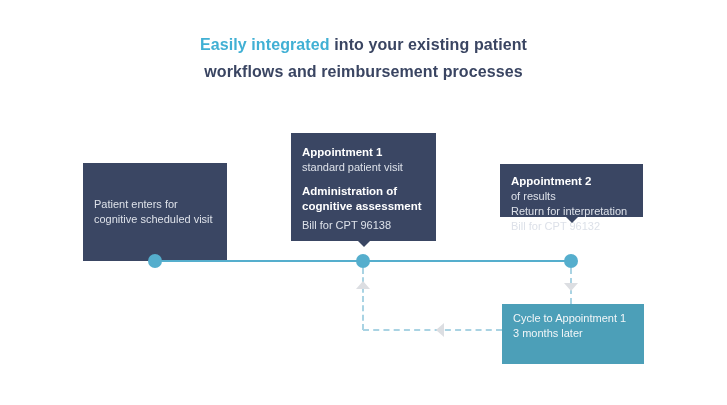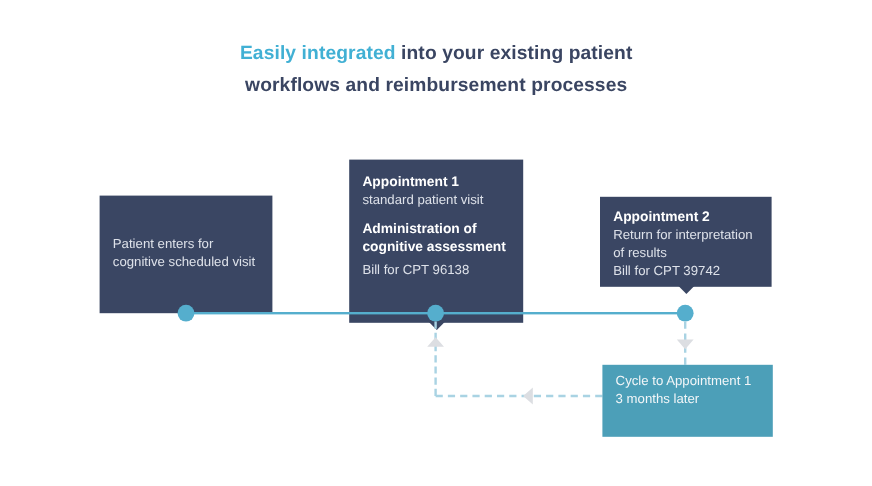--- a/index.html
+++ b/index.html
@@ -27,22 +27,22 @@
     position:absolute;
     background:var(--navy-box,#3a4663);
     color:#dde1e9;
     font-size:11px;line-height:15px;
     box-sizing:border-box;
     padding:10px 11px;
   }
   .box .b{color:#ffffff;font-weight:bold;font-size:11.5px;}
   .box1{left:83px;top:163px;width:144px;height:98px;
         display:flex;flex-direction:column;justify-content:center;}
-  .box2{left:291px;top:133px;width:145px;height:136px;padding-top:12px;}
-  .box3{left:500px;top:164px;width:143px;height:75px;}
+  .box2{left:291px;top:133px;width:145px;height:108px;padding-top:12px;}
+  .box3{left:500px;top:164px;width:143px;height:53px;}
   .gap-sm{height:9px;}
   .gap-xs{height:4px;}
   
   .pointer{
     position:absolute;bottom:-6px;left:50%;margin-left:-7px;
     width:0;height:0;
     border-left:7px solid transparent;
     border-right:7px solid transparent;
     border-top:7px solid var(--navy-box,#3a4663);
   }
@@ -110,23 +110,23 @@
     <div class="gap-sm"></div>
     <div class="b">Administration of</div>
     <div class="b">cognitive assessment</div>
     <div class="gap-xs"></div>
     <div>Bill for CPT 96138</div>
     <div class="pointer"></div>
   </div>
 
   <div class="box box3">
     <div class="b">Appointment 2</div>
+    <div>of results</div>
     <div>Return for interpretation</div>
-    <div>of results</div>
-    <div>Bill for CPT 39742</div>
+    <div>Bill for CPT 96132</div>
     <div class="pointer"></div>
   </div>
 
   <div class="timeline-line"></div>
   <div class="dot dot1"></div>
   <div class="dot dot2"></div>
   <div class="dot dot3"></div>
 
   <div class="dash-v dash-v-mid"></div>
   <div class="dash-v dash-v-right"></div>

